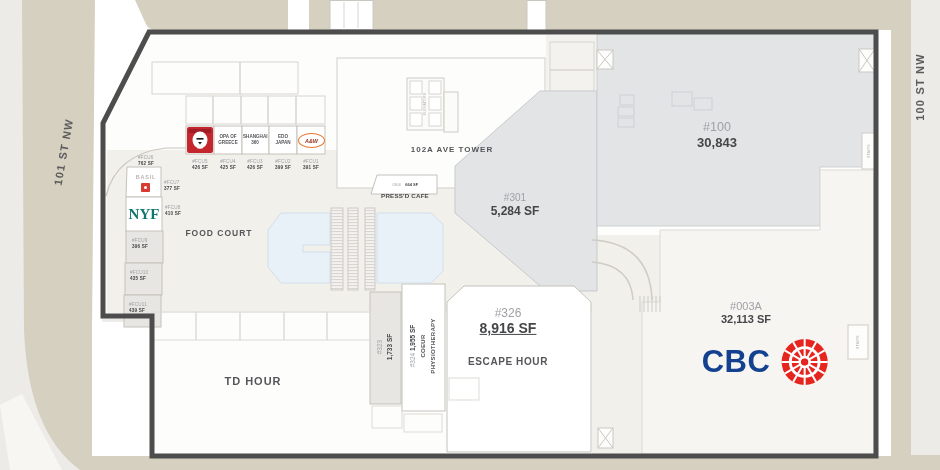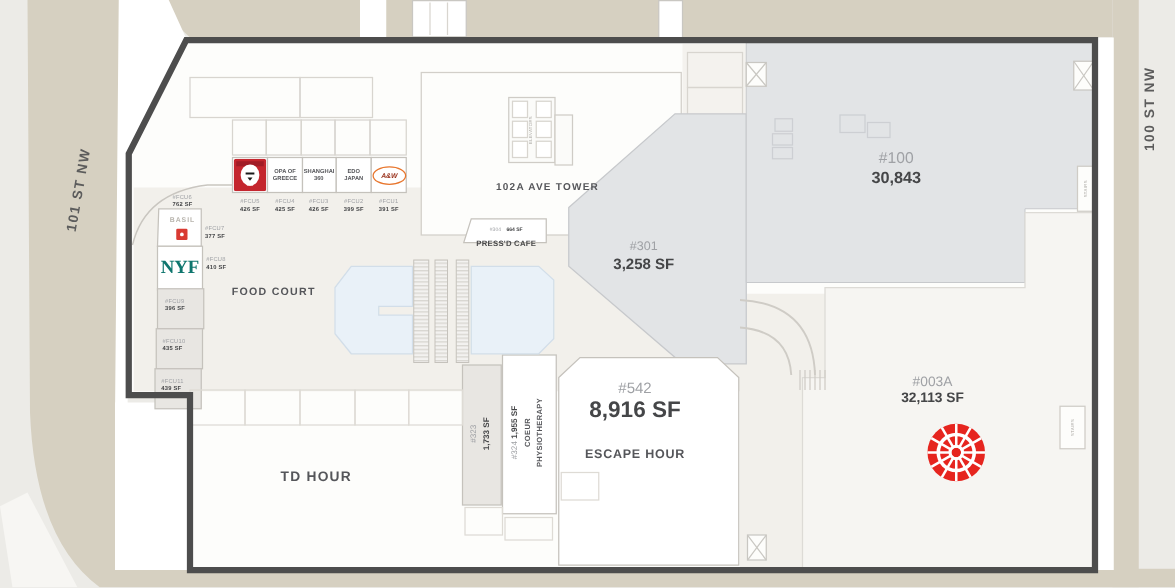--- a/index.html
+++ b/index.html
@@ -14,21 +14,21 @@
   .uid{color:#9FA1A5;font-weight:400;}
   .usize{color:#454648;font-weight:700;}
   .tenant-big{color:#55565A;font-weight:600;letter-spacing:.6px;}
   .sm .uid,.sm .usize{display:block;font-size:4.6px;letter-spacing:.2px;}
   .zone-lbl{font-size:8.5px;font-weight:600;color:#55565A;letter-spacing:1px;}
   .stall-txt{font-size:4.6px;font-weight:700;color:#55565A;line-height:1.25;white-space:normal;}
   .tiny-rot{font-size:3.4px;color:#ABA9A4;letter-spacing:.3px;font-weight:400;}
   .u300 .uid{font-size:12.5px;display:block;} .u300 .usize{font-size:13px;display:block;}
   .u301 .uid{font-size:10px;display:block;} .u301 .usize{font-size:12px;display:block;}
   .u003a .uid{font-size:11px;display:block;} .u003a .usize{font-size:11px;display:block;}
-  .u326 .uid{font-size:12px;display:block;} .u326 .usize{font-size:18px;display:block;}
+  .u326 .uid{font-size:12px;display:block;} .u326 .usize{font-size:14px;display:block;text-decoration:underline;}
   .u326 .tenant-big{display:block;font-size:10px;margin-top:19px;}
   .vblock{font-size:6.5px;line-height:1.55;}
   .vblock .tenant-big{font-size:6px;letter-spacing:.3px;}
   .pressd{line-height:1.3;}
   .pressd .uid{font-size:4px;} .pressd .usize{font-size:4px;}
   .pressd .pname{display:block;font-size:6.2px;font-weight:700;color:#4A4A4B;letter-spacing:.2px;}
   .cbc-wrap{display:flex;align-items:center;gap:10px;}
   .cbc-text{font-size:31px;font-weight:800;color:#14418F;letter-spacing:.5px;}
   .nyf-text{font-family:"Liberation Serif",serif;font-size:15px;font-weight:700;color:#0f766e;}
   .basil-text{font-size:5.5px;font-weight:600;color:#B9B5AE;letter-spacing:.8px;}
@@ -192,39 +192,40 @@
     <rect x="848" y="325" width="20" height="34"></rect>
   </g>
 
   <path d="M149,32 L876,32 L876,456 L152,456 L152,316 L103,316 L103,123 Z" fill="none" stroke="#4D4D4D" stroke-width="5" stroke-linejoin="miter"></path>
 </svg>
 
 <div class="lbl rot80 street-lbl" style="left:64px;top:152px;">101 ST NW</div>
 <div class="lbl rot street-lbl" style="left:921px;top:87px;">100 ST NW</div>
 
 <div class="lbl zone-lbl" style="left:219px;top:233px;">FOOD COURT</div>
-<div class="lbl zone-lbl" style="left:438px;top:150px;font-size:8px;">102A AVE TOWER</div>
+<div class="lbl zone-lbl" style="left:452px;top:150px;font-size:8px;">102A AVE TOWER</div>
 <div class="lbl zone-lbl" style="left:253px;top:382px;font-size:11px;">TD HOUR</div>
 
 <div class="lbl u300" style="left:717px;top:135px;">
   <span class="uid">#100</span>
   <span class="usize">30,843</span>
 </div>
 
 <div class="lbl u301" style="left:515px;top:205px;">
   <span class="uid">#301</span>
-  <span class="usize">3,258 SF</span>
+  <span class="usize">5,284 SF</span>
 </div>
 
 <div class="lbl u003a" style="left:746px;top:313px;">
   <span class="uid">#003A</span>
   <span class="usize">32,113 SF</span>
 </div>
 
 <div class="lbl cbc-wrap" style="left:765px;top:362px;">
+  <span class="cbc-text">CBC</span>
   <svg width="48" height="48" viewBox="-25 -25 50 50">
     <circle r="24" fill="#E6251F"></circle>
     <circle r="16.5" fill="#FFFFFF"></circle>
     <circle r="13.5" fill="#E6251F"></circle>
     <circle r="6.5" fill="#FFFFFF"></circle>
     <circle r="4" fill="#E6251F"></circle>
     <g stroke="#FFFFFF" stroke-width="2.1">
       <line x1="4" y1="0" x2="24" y2="0"></line>
           <line x1="4" y1="0" x2="24" y2="0" transform="rotate(30)"></line>
       <line x1="4" y1="0" x2="24" y2="0" transform="rotate(60)"></line>
@@ -236,21 +237,21 @@
       <line x1="4" y1="0" x2="24" y2="0" transform="rotate(240)"></line>
           <line x1="4" y1="0" x2="24" y2="0" transform="rotate(270)"></line>
       <line x1="4" y1="0" x2="24" y2="0" transform="rotate(300)"></line>
           <line x1="4" y1="0" x2="24" y2="0" transform="rotate(330)"></line>
     </g>
     <circle r="3" fill="#E6251F"></circle>
   </svg>
 </div>
 
 <div class="lbl u326" style="left:508px;top:337px;">
-  <span class="uid">#542</span>
+  <span class="uid">#326</span>
   <span class="usize">8,916 SF</span>
   <span class="tenant-big">ESCAPE HOUR</span>
 </div>
 
 <div class="lbl pressd" style="left:405px;top:185px;">
   <span class="uid">#304</span>
   <span class="usize">664 SF</span>
   <span class="pname">PRESS'D CAFE</span>
 </div>
 

